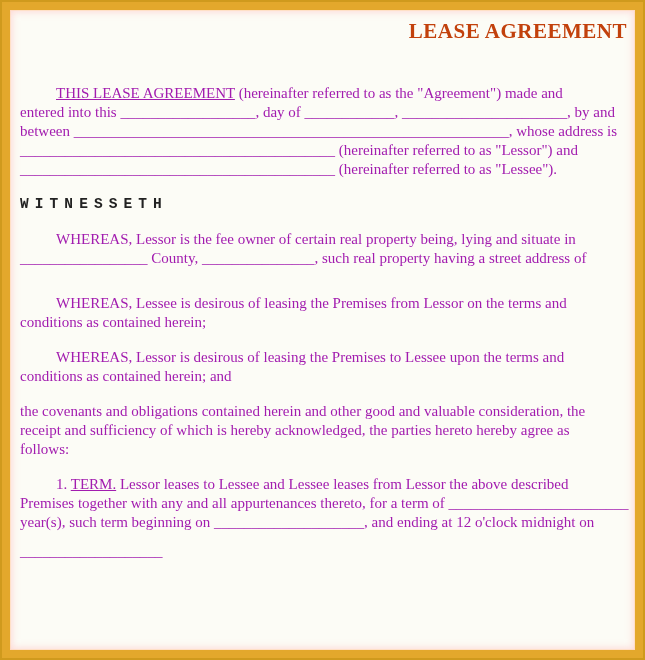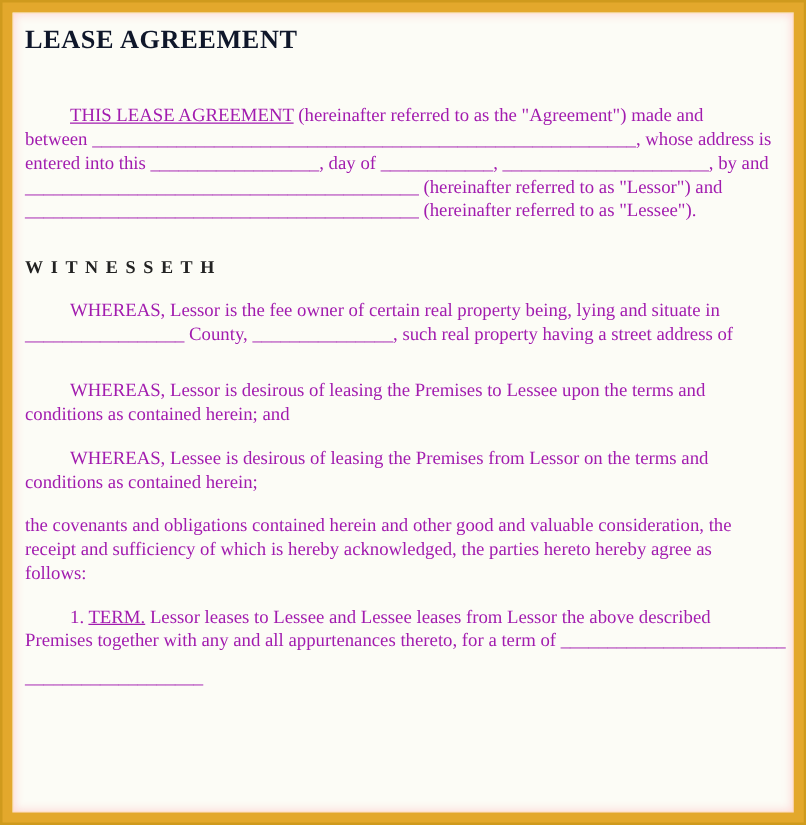--- a/index.html
+++ b/index.html
@@ -10,27 +10,27 @@
   }
   
   .doc{
     position:absolute;inset:10px;overflow:hidden;
     background:#fcfcf6;
     padding:8px 8px 0 10px;
     color:#262626;
     box-sizing:border-box;
   }
   .title{
-    font-size:21px;font-weight:bold;text-align:left;
+    font-size:21px;font-weight:bold;text-align:right;
     letter-spacing:0.5px;margin:0 0 40px 0;line-height:26px;
-    color:#0f172a;
+    color:#c2410c;
   }
   .heading{
     font-size:14.5px;font-weight:bold;letter-spacing:0.42em;
-    margin:26px 0 0 0;line-height:19px;color:#222;
+    margin:16px 0 0 0;line-height:19px;color:#222;font-family:Liberation Mono, monospace;
   }
   .para{margin:16px 0 0 0;}
   .line{
     font-size:15px;line-height:19px;min-height:19px;
     white-space:pre;color:#a21caf;
   }
   .line.blank{min-height:10px;line-height:10px;}
   .line.ind{padding-left:36px;}
   .seg.u{text-decoration:underline;}
   
@@ -50,47 +50,48 @@
   }
 </style>
 </head>
 <body>
 
 <div class="doc">
   <h1 class="title">LEASE AGREEMENT</h1>
   <div id="doc-body">
       <div class="para">
         <div class="line ind"><span class="seg u">THIS LEASE AGREEMENT</span><span class="seg"> (hereinafter referred to as the "Agreement") made and</span></div>
+        <div class="line"><span class="seg">entered into this __________________, day of ____________, ______________________, by and</span></div>
         <div class="line"><span class="seg">between __________________________________________________________, whose address is</span></div>
-        <div class="line"><span class="seg">entered into this __________________, day of ____________, ______________________, by and</span></div>
         <div class="line"><span class="seg">__________________________________________ (hereinafter referred to as "Lessor") and</span></div>
         <div class="line"><span class="seg">__________________________________________ (hereinafter referred to as "Lessee").</span></div>
       </div>
       <div class="heading">WITNESSETH</div>
       <div class="para">
         <div class="line ind"><span class="seg">WHEREAS, Lessor is the fee owner of certain real property being, lying and situate in</span></div>
         <div class="line"><span class="seg">_________________ County, _______________, such real property having a street address of</span></div>
         <div class="line blank"><span class="seg"></span></div>
       </div>
       <div class="para">
+        <div class="line ind"><span class="seg">WHEREAS, Lessee is desirous of leasing the Premises from Lessor on the terms and</span></div>
+        <div class="line"><span class="seg">conditions as contained herein;</span></div>
+      </div>
+      <div class="para">
         <div class="line ind"><span class="seg">WHEREAS, Lessor is desirous of leasing the Premises to Lessee upon the terms and</span></div>
         <div class="line"><span class="seg">conditions as contained herein; and</span></div>
-      </div>
-      <div class="para">
-        <div class="line ind"><span class="seg">WHEREAS, Lessee is desirous of leasing the Premises from Lessor on the terms and</span></div>
-        <div class="line"><span class="seg">conditions as contained herein;</span></div>
       </div>
       <div class="para">
         <div class="line"><span class="seg">the covenants and obligations contained herein and other good and valuable consideration, the</span></div>
         <div class="line"><span class="seg">receipt and sufficiency of which is hereby acknowledged, the parties hereto hereby agree as</span></div>
         <div class="line"><span class="seg">follows:</span></div>
       </div>
       <div class="para">
         <div class="line ind"><span class="seg">1. </span><span class="seg u">TERM.</span><span class="seg"> Lessor leases to Lessee and Lessee leases from Lessor the above described</span></div>
         <div class="line"><span class="seg">Premises together with any and all appurtenances thereto, for a term of ________________________</span></div>
+        <div class="line"><span class="seg">year(s), such term beginning on ____________________, and ending at 12 o'clock midnight on</span></div>
         <div class="line blank"><span class="seg"></span></div>
         <div class="line"><span class="seg">___________________</span></div>
       </div>
       <div class="para">
       </div>
     </div>
 </div>
 
 <div class="halo"></div>
 <div class="frame"></div>

